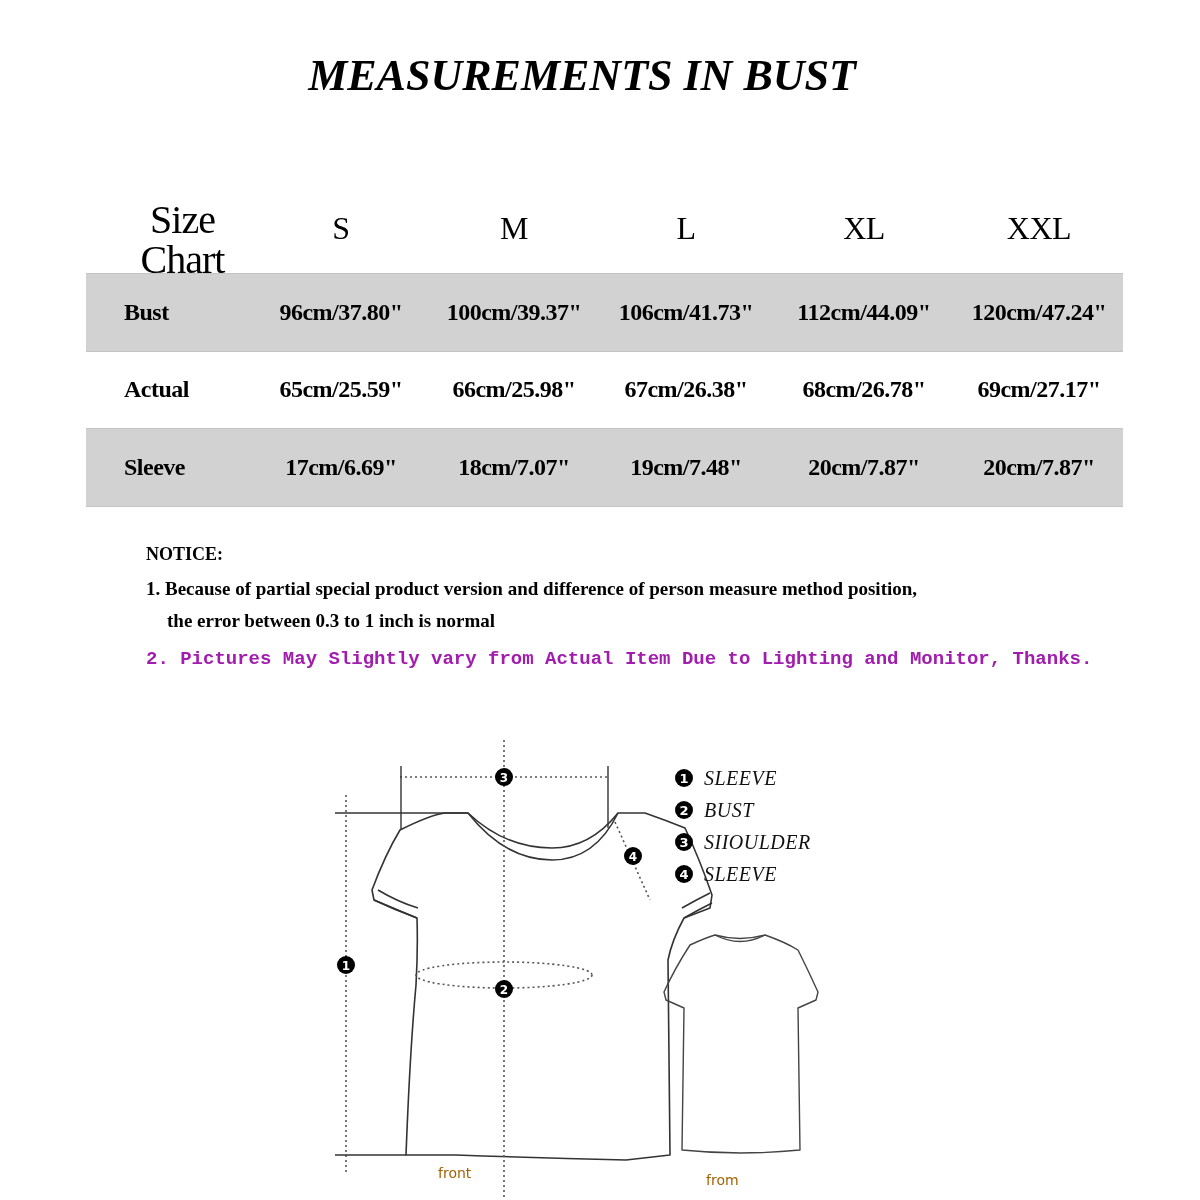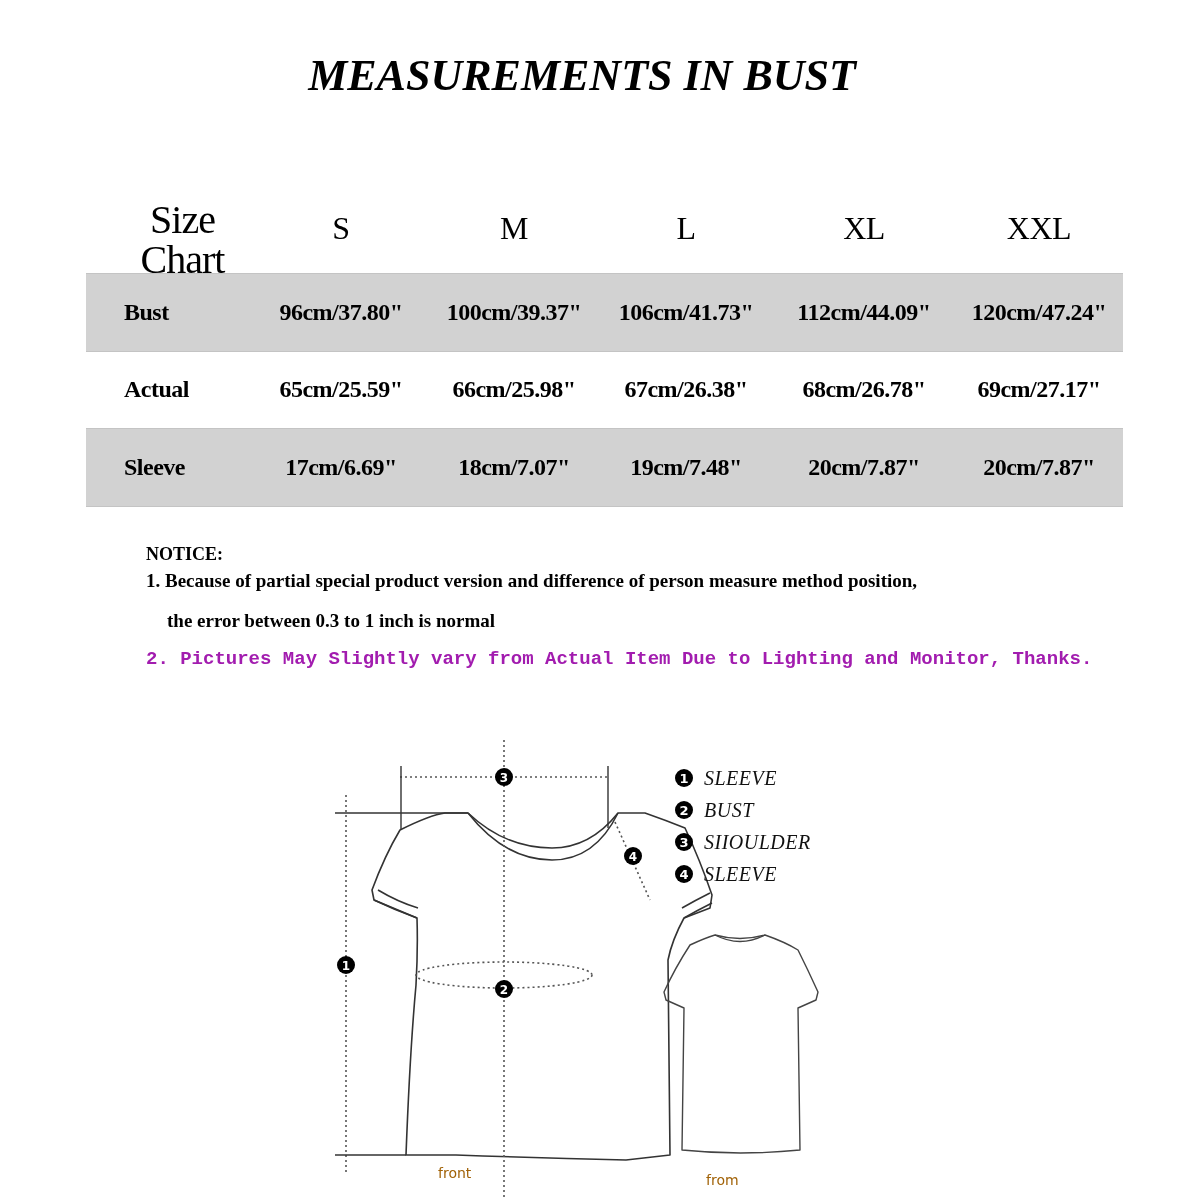--- a/index.html
+++ b/index.html
@@ -76,21 +76,21 @@
     <div class="cell c1">17cm/6.69"</div>
     <div class="cell c2">18cm/7.07"</div>
     <div class="cell c3">19cm/7.48"</div>
     <div class="cell c4">20cm/7.87"</div>
     <div class="cell c5">20cm/7.87"</div>
   </div>
 </div>
 
 <div class="notice">
   <div class="head">NOTICE:</div>
-  <div class="line" style="top:26px;">1. Because of partial special product version and difference of person measure method position,</div>
+  <div class="line" style="top:34px;">1. Because of partial special product version and difference of person measure method position,</div>
   <div class="line" style="top:66px; left:21px;">the error between 0.3 to 1 inch is normal</div>
   <div class="line red" style="top:104px;">2. Pictures May Slightly vary from Actual Item Due to Lighting and Monitor, Thanks.</div>
 </div>
 
 <svg class="diagram" viewBox="0 0 520 470">
   <g fill="none" stroke="#333" stroke-width="1.6" stroke-linejoin="round">
 
     <path d="M80,100 Q110,85 125,83 L148,83 Q185,118 232,118 Q270,118 298,83 L325,83 Q345,90 365,98 Q380,130 392,165 L390,178 L364,188 Q352,210 348,230 L350,425 L306,430 Q220,428 136,425 L86,425 Q90,320 96,255 Q98,220 97,188 L54,170 L52,160 Q65,125 80,100 Z"></path>
     <path d="M148,83 Q185,130 232,130 Q275,130 298,83"></path>
     <path d="M54,170 Q75,180 97,188"></path>

